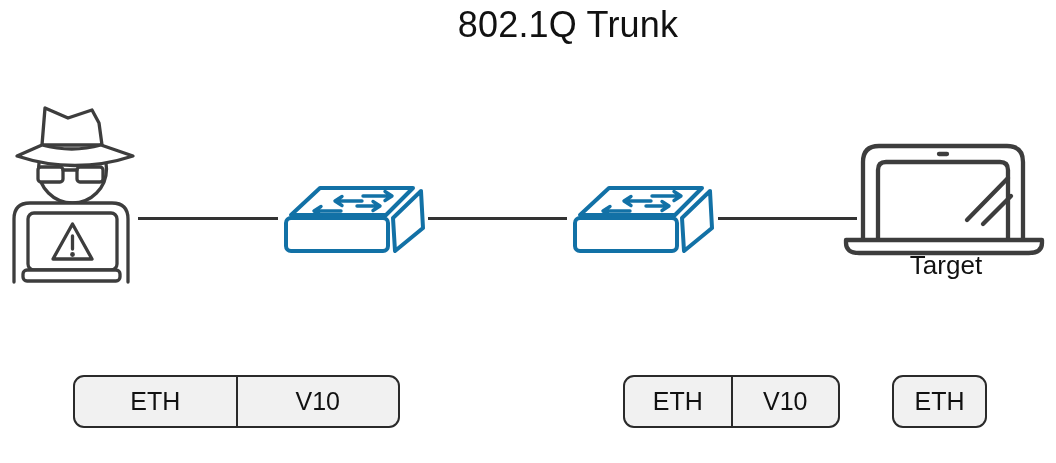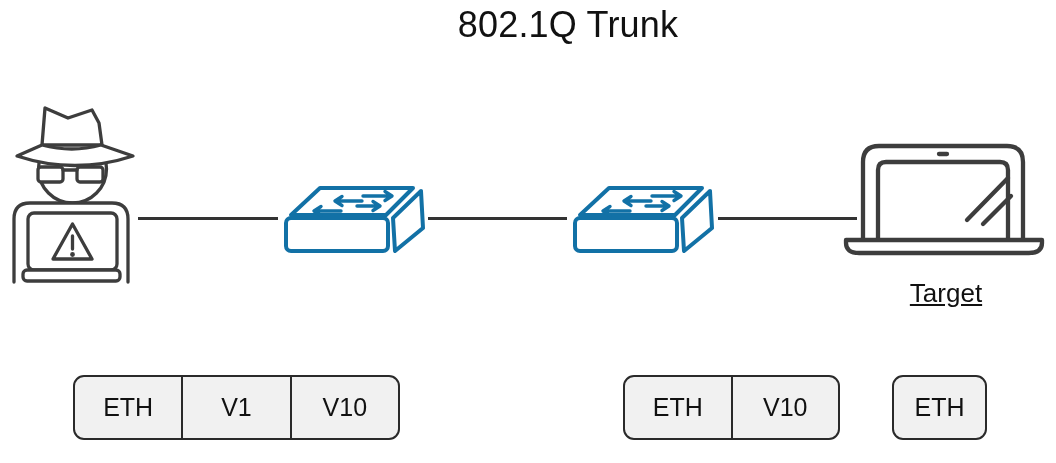--- a/index.html
+++ b/index.html
@@ -9,21 +9,21 @@
     color:var(--text,#111);
   }
   .title{
     position:absolute;left:16px;top:4px;width:100%;text-align:center;
     font-size:36px;font-weight:400;letter-spacing:0.2px;margin:0;color:var(--text,#111);padding-left:24px;
   }
   .node-label{
     position:absolute;font-size:26px;color:var(--text,#111);text-align:center;
   }
   .label-attacker{left:8px;top:290px;width:132px;}
-  .label-target{left:866px;top:278px;width:160px;text-decoration:underline;}
+  .label-target{left:866px;top:250px;width:160px;}
   .link{
     position:absolute;height:2.5px;background:var(--link-line,#333);
   }
   .link1{left:138px;top:217px;width:140px;}
   .link2{left:428px;top:217px;width:139px;}
   .link3{left:718px;top:217px;width:139px;}
   svg{position:absolute;overflow:visible;}
   .svg-attacker{left:14px;top:103px;}
   .svg-switch1{left:283px;top:181px;}
   .svg-switch2{left:572px;top:181px;}
@@ -32,21 +32,21 @@
   .dk{stroke:var(--icon-gray,#3d3d3d);fill:#fff;stroke-width:3.3;stroke-linejoin:round;stroke-linecap:round;}
   .dk-n{stroke:var(--icon-gray,#3d3d3d);fill:none;stroke-width:3.3;stroke-linejoin:round;stroke-linecap:round;}
   .dk-f{fill:var(--icon-gray,#3d3d3d);stroke:none;}
   .lp{stroke:var(--icon-gray,#3d3d3d);fill:#fff;stroke-width:4.3;stroke-linejoin:round;stroke-linecap:round;}
   .lp-n{stroke:var(--icon-gray,#3d3d3d);fill:none;stroke-width:4.3;stroke-linecap:round;}
   
   .sw{stroke:var(--switch-blue,#1271A6);fill:#fff;stroke-width:4;stroke-linejoin:round;}
   .sw-a{stroke:var(--switch-blue,#1271A6);fill:none;stroke-width:3.4;stroke-linejoin:round;stroke-linecap:round;}
   
   .frame{
-    position:absolute;top:375px;height:65px;box-sizing:border-box;
+    position:absolute;top:375px;height:53px;box-sizing:border-box;
     background:var(--frame-fill,#f1f1f1);border:2.5px solid var(--frame-border,#2a2a2a);
     border-radius:11px;display:flex;overflow:hidden;
   }
   .frame1{left:73px;width:327px;}
   .frame2{left:623px;width:217px;}
   .frame3{left:892px;width:95px;}
   .cell{
     flex:1;display:flex;align-items:center;justify-content:center;
     font-size:25px;color:var(--text,#111);
     border-right:2.5px solid var(--frame-border,#2a2a2a);
@@ -103,21 +103,20 @@
     <path class="lp" d="M18,100 V22 Q18,6 34,6 H162 Q178,6 178,22 V100"></path>
     <path class="lp" d="M33,100 V30 Q33,22 41,22 H155 Q163,22 163,30 V100"></path>
     <path class="lp-n" d="M122,80 L163,38 M138,84 L166,56"></path>
     <path class="lp-n" d="M94,14 L102,14"></path>
     <path class="lp" d="M1,100 H197 V103 Q197,113 184,113 H14 Q1,113 1,103 Z"></path>
   </svg>
   <div class="node-label label-target">Target</div>
 
   <div class="frame frame1">
     <div class="cell">ETH</div>
-    <div class="cell">V1</div>
     <div class="cell">V10</div>
   </div>
 
   <div class="frame frame2">
     <div class="cell">ETH</div>
     <div class="cell">V10</div>
   </div>
 
   <div class="frame frame3">
     <div class="cell">ETH</div>

